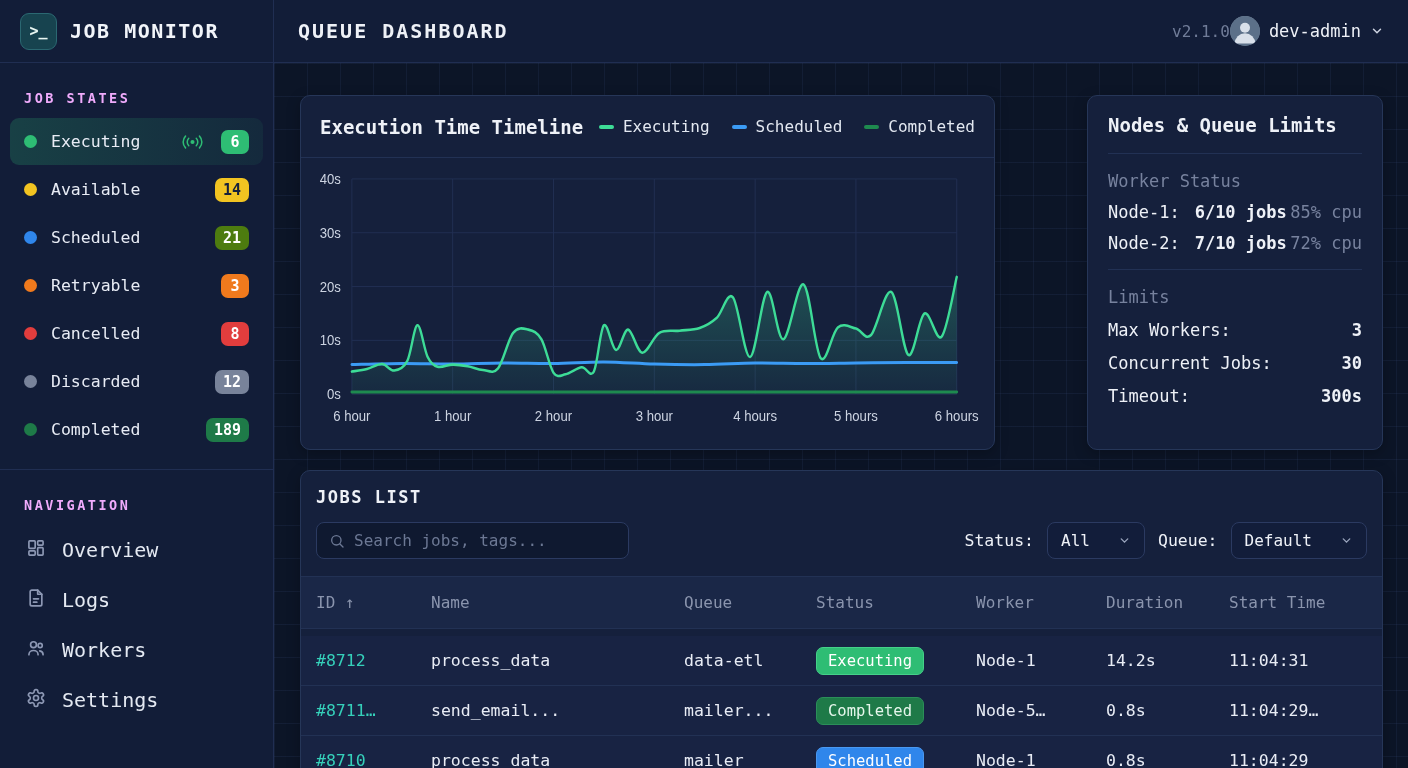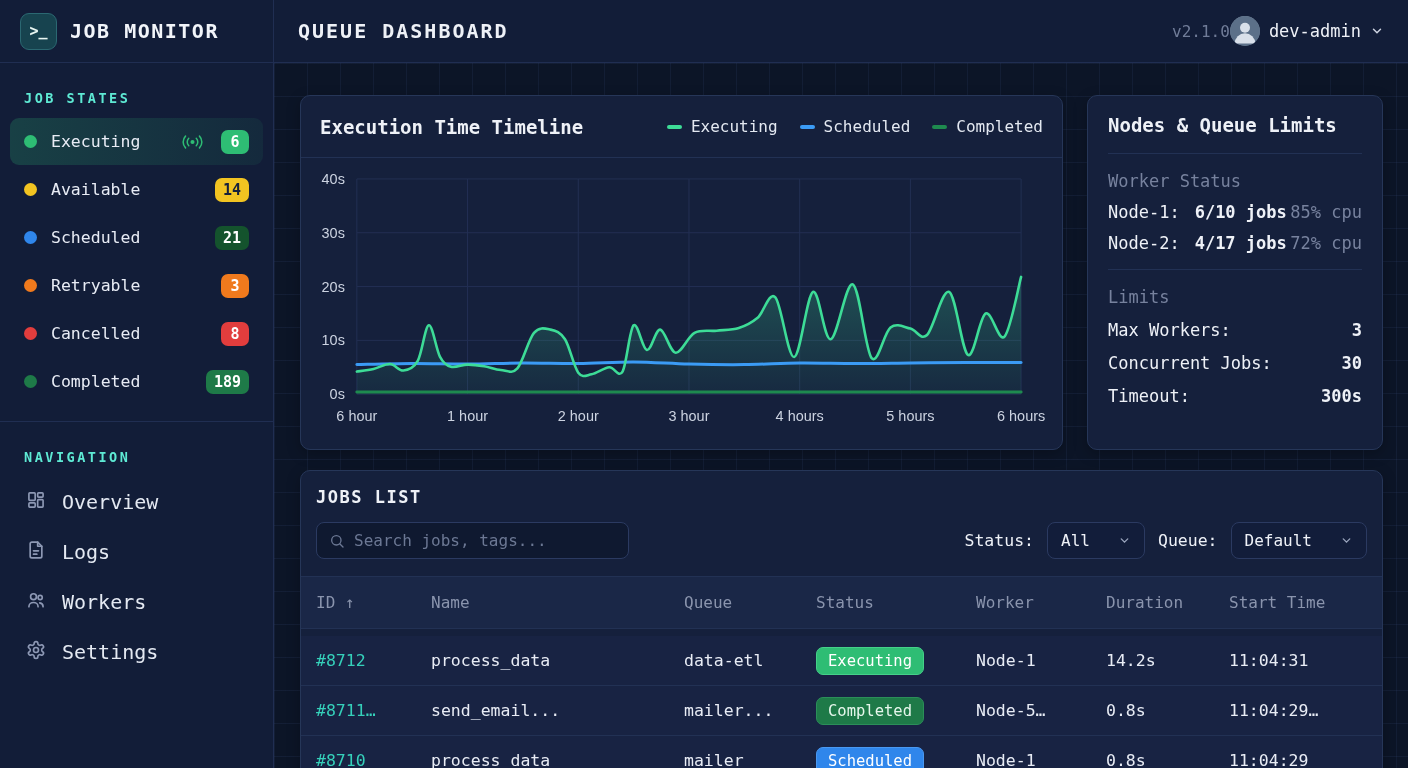--- a/index.html
+++ b/index.html
@@ -10,21 +10,21 @@
   .sidebar { position:fixed; left:0; top:0; bottom:0; width:274px; background:#121d38;
     border-right:1px solid #202e52; z-index:5; }
   .brand { height:63px; display:flex; align-items:center; gap:13px; padding:0 20px;
     border-bottom:1px solid #202e52; }
   .logo { width:37px; height:37px; border-radius:9px; background:#17434f;
     border:1px solid #2b6872; color:#e8f6f2; display:flex; align-items:center;
     justify-content:center; font-size:15px; font-weight:700; }
   .brand-title { font-size:20px; font-weight:700; letter-spacing:1.5px; color:#f2f5fa; }
 
   .section-label { margin:27px 24px 12px 24px; font-size:13.5px; font-weight:600;
-    letter-spacing:2.5px; color:#5eead4; }
+    letter-spacing:2.5px; color:#f0abfc; }
   .state-item { height:47px; margin:1px 10px; padding:0 14px; display:flex;
     align-items:center; gap:14px; border-radius:9px; cursor:pointer; }
   .state-item.active { background:linear-gradient(90deg, rgba(46,189,116,.22), rgba(46,189,116,.08)); }
   .state-dot { width:13px; height:13px; border-radius:50%; flex:none; }
   .state-label { font-size:16.5px; color:#e8ecf5; flex:1; }
   .live-icon { display:flex; align-items:center; margin-right:2px; }
   .state-badge { min-width:28px; text-align:center; padding:3px 8px; border-radius:7px;
     font-size:15px; font-weight:600; }
 
   .divider-h { height:1px; background:#202e52; margin-top:16px; }
@@ -49,21 +49,21 @@
   .main { position:fixed; left:274px; top:63px; right:0; bottom:0; overflow:hidden;
     background-color:#0c1527;
     background-image:
       linear-gradient(rgba(72,94,148,.13) 1px, transparent 1px),
       linear-gradient(90deg, rgba(72,94,148,.13) 1px, transparent 1px);
     background-size:33px 33px; }
   .card { position:absolute; background:#15203c; border:1px solid #263658; border-radius:10px;
     box-shadow:0 4px 14px rgba(0,0,0,.25); }
 
   
-  .chart-card { left:26px; top:32px; width:763px; height:355px; }
+  .chart-card { left:26px; top:32px; width:695px; height:355px; }
   .card-head { display:flex; align-items:center; height:62px; padding:0 19px;
     border-bottom:1px solid #223154; }
   .card-title { font-size:19px; font-weight:600; color:#eef1f7; }
   .legend { margin-left:auto; display:flex; gap:22px; }
   .legend-item { display:flex; align-items:center; gap:9px; font-size:16px; color:#e3e8f1; cursor:pointer; }
   .legend-dash { width:15px; height:4px; border-radius:2px; }
   .chart-body { position:absolute; left:0; right:0; top:63px; bottom:0; }
   .chart-body svg { display:block; width:100%; height:100%; }
 
   
@@ -133,35 +133,40 @@
 
   <div class="state-item">
     <span class="state-dot" style="background: rgb(242, 196, 33);"></span>
     <span class="state-label">Available</span>
     <span class="state-badge" style="background: rgb(242, 196, 33); color: rgb(21, 32, 60);">14</span>
   </div>
 
   <div class="state-item">
     <span class="state-dot" style="background: rgb(47, 134, 235);"></span>
     <span class="state-label">Scheduled</span>
-    <span class="state-badge" style="background: #14532d; color: rgb(255, 255, 255);">21</span>
+    <span class="state-badge" style="background: #4d7c0f; color: rgb(255, 255, 255);">21</span>
   </div>
 
   <div class="state-item">
     <span class="state-dot" style="background: rgb(240, 122, 29);"></span>
     <span class="state-label">Retryable</span>
     <span class="state-badge" style="background: rgb(240, 122, 29); color: rgb(255, 255, 255);">3</span>
   </div>
 
   <div class="state-item">
     <span class="state-dot" style="background: rgb(226, 61, 61);"></span>
     <span class="state-label">Cancelled</span>
     <span class="state-badge" style="background: rgb(226, 61, 61); color: rgb(255, 255, 255);">8</span>
   </div>
 
+  <div class="state-item">
+    <span class="state-dot" style="background: rgb(120, 131, 154);"></span>
+    <span class="state-label">Discarded</span>
+    <span class="state-badge" style="background: rgb(120, 131, 154); color: rgb(255, 255, 255);">12</span>
+  </div>
 
   <div class="state-item">
     <span class="state-dot" style="background: rgb(30, 122, 72);"></span>
     <span class="state-label">Completed</span>
     <span class="state-badge" style="background: rgb(30, 122, 72); color: rgb(255, 255, 255);">189</span>
   </div>
 
   <div class="divider-h"></div>
 
   <div class="section-label">NAVIGATION</div>
@@ -297,21 +302,21 @@
     <div class="panel-title">Nodes &amp; Queue Limits</div>
     <div class="subhead">Worker Status</div>
 
     <div class="node-row">
       <span>Node-1:</span>
       <span class="node-jobs">6/10 jobs</span>
       <span class="node-cpu">85% cpu</span>
     </div>
     <div class="node-row">
       <span>Node-2:</span>
-      <span class="node-jobs">4/17 jobs</span>
+      <span class="node-jobs">7/10 jobs</span>
       <span class="node-cpu">72% cpu</span>
     </div>
 
     <div class="limits-block">
       <div class="subhead">Limits</div>
       <div class="limit-row">
         <span>Max Workers:</span>
         <span class="limit-val">3</span>
       </div>
       <div class="limit-row">

